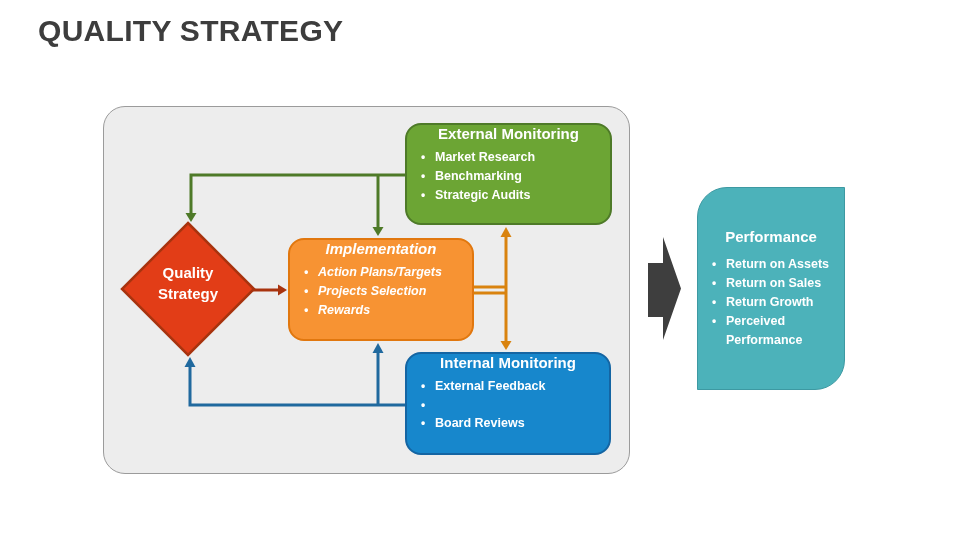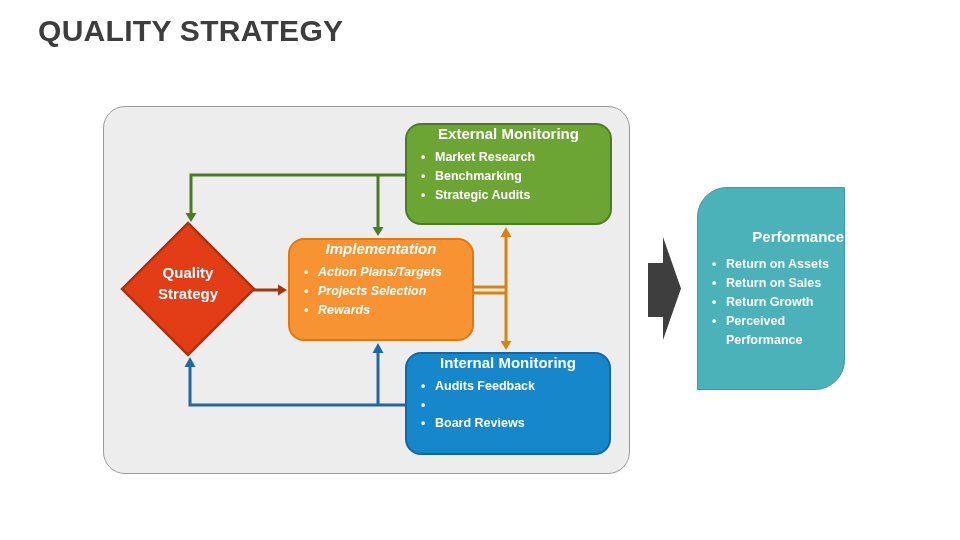--- a/index.html
+++ b/index.html
@@ -70,21 +70,21 @@
     background:var(--internal-fill,#1787cc);
     border:2.5px solid var(--internal-border,#1465a3);
   }
   #box-performance {
     left:697px; top:187px; width:148px; height:203px;
     background:var(--performance-fill,#4cb2ba);
     border:1.5px solid var(--performance-border,#3d99a2);
     border-radius:30px 0 30px 0;
     padding-top:40px;
   }
-  #box-performance .node-title { margin-bottom:10px;text-align:right; }
+  #box-performance .node-title { margin-bottom:10px; }
 
   .diamond-label {
     position:absolute; left:136px; top:262px; width:104px; z-index:4;
     text-align:center; color:var(--box-text,#fff);
     font-size:15px; font-weight:700; line-height:1.4;
   }
 </style>
 </head>
 <body>
 
@@ -153,21 +153,21 @@
     <div class="bullet">
         <span class="dot">•</span>
         <span>Rewards</span>
       </div>
   </div>
 
   <div class="node" id="box-internal">
     <div class="node-title">Internal Monitoring</div>
     <div class="bullet">
         <span class="dot">•</span>
-        <span>Audits Feedback</span>
+        <span>External Feedback</span>
       </div>
     <div class="bullet">
         <span class="dot">•</span>
       </div>
     <div class="bullet">
         <span class="dot">•</span>
         <span>Board Reviews</span>
       </div>
   </div>
 

